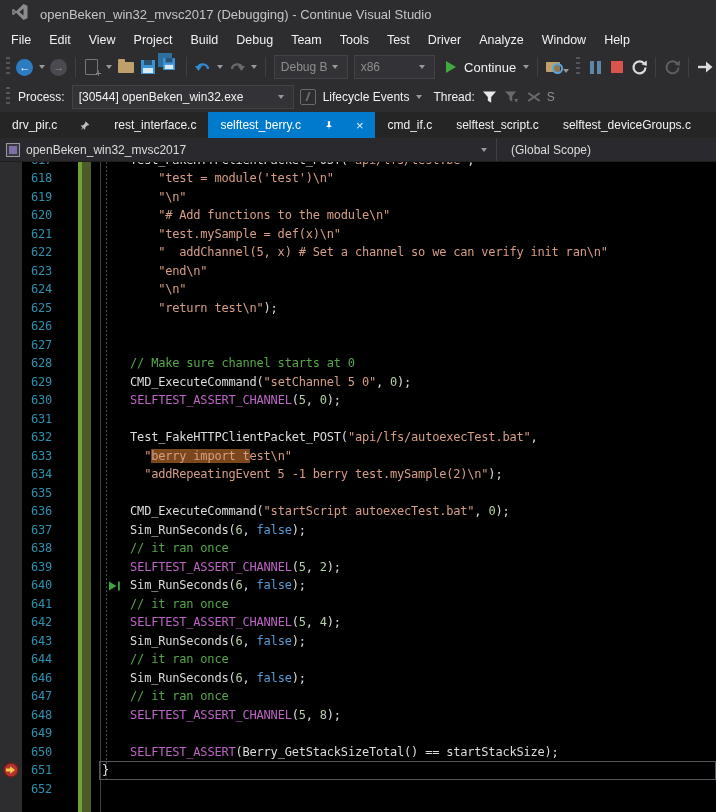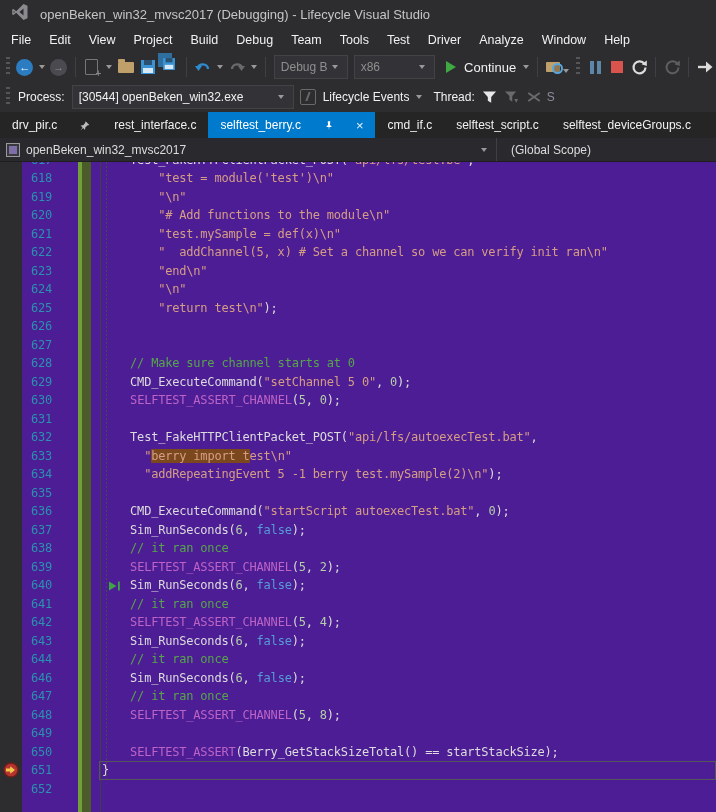--- a/index.html
+++ b/index.html
@@ -54,21 +54,21 @@
   .tab svg{display:block;}
   .tab .x{font-size:13px;color:#E8F3FB;margin-left:-1px;}
   
   .navbar{height:24px;background:#2A2A2E;display:flex;align-items:stretch;border-bottom:1px solid #1E1E1E;box-sizing:border-box;}
   .nav-left{flex:none;width:497px;display:flex;align-items:center;padding:0 6px;border-right:1px solid #3F3F46;box-sizing:border-box;justify-content:flex-end;}
   .nav-left .txt{font-size:12px;color:#DCDCDC;margin-left:6px;flex:1;}
   .nav-right{display:flex;align-items:center;padding-left:14px;font-size:12px;color:#DCDCDC;}
   .projicon{width:12px;height:12px;border:1px solid #9a9a9e;position:relative;background:#3a3a3e;}
   .projicon:after{content:"";position:absolute;inset:2px;background:#7E6FA8;}
   
-  .editor{position:absolute;top:162px;left:0;right:0;bottom:0;background:#4c1d95;overflow:hidden;
+  .editor{position:absolute;top:162px;left:0;right:0;bottom:0;background:#000000;overflow:hidden;
           font-family:"DejaVu Sans Mono",monospace;font-size:12px;letter-spacing:-0.2px;}
   .glyphcol{position:absolute;left:0;top:0;bottom:0;width:22px;background:#2D2D30;}
   .chgbar1{position:absolute;left:78px;top:0;bottom:0;width:4px;background:#71A038;}
   .chgbar2{position:absolute;left:82px;top:0;bottom:0;width:9px;background:#4C5B2A;}
   .guide-solid{position:absolute;left:100px;top:0;bottom:0;width:1px;background:#3F3F46;}
   .guide-dot{position:absolute;left:106px;top:0;height:618px;width:1px;
              background:repeating-linear-gradient(#4A4A4A 0 2px,transparent 2px 4px);}
   .rows{position:relative;margin-top:-11.5px;}
   .row{position:relative;display:flex;height:18.5px;line-height:18.5px;white-space:pre;}
   .row .g{flex:none;width:22px;display:flex;align-items:center;justify-content:center;}
@@ -84,21 +84,21 @@
 <body>
 
 <div class="window">
 
   <div class="titlebar">
     <span>
       <svg width="20" height="20" viewBox="0 0 20 20">
           <path d="M13.5 2 L6.2 9.2 L3.4 7 L2.2 7.6 V12.4 L3.4 13 L6.2 10.8 L13.5 18 L17.5 16.2 V3.8 Z M5 10 L3.6 11.1 V8.9 Z M13.5 6.5 V13.5 L9.4 10 Z" fill="#8B8B8F"></path>
         </svg>
     </span>
-    <span class="ttl">openBeken_win32_mvsc2017 (Debugging) - Lifecycle Visual Studio</span>
+    <span class="ttl">openBeken_win32_mvsc2017 (Debugging) - Continue Visual Studio</span>
   </div>
 
   <div class="menubar" id="menubar">
       <div class="mi">File</div>
       <div class="mi">Edit</div>
       <div class="mi">View</div>
       <div class="mi">Project</div>
       <div class="mi">Build</div>
       <div class="mi">Debug</div>
       <div class="mi">Team</div>

